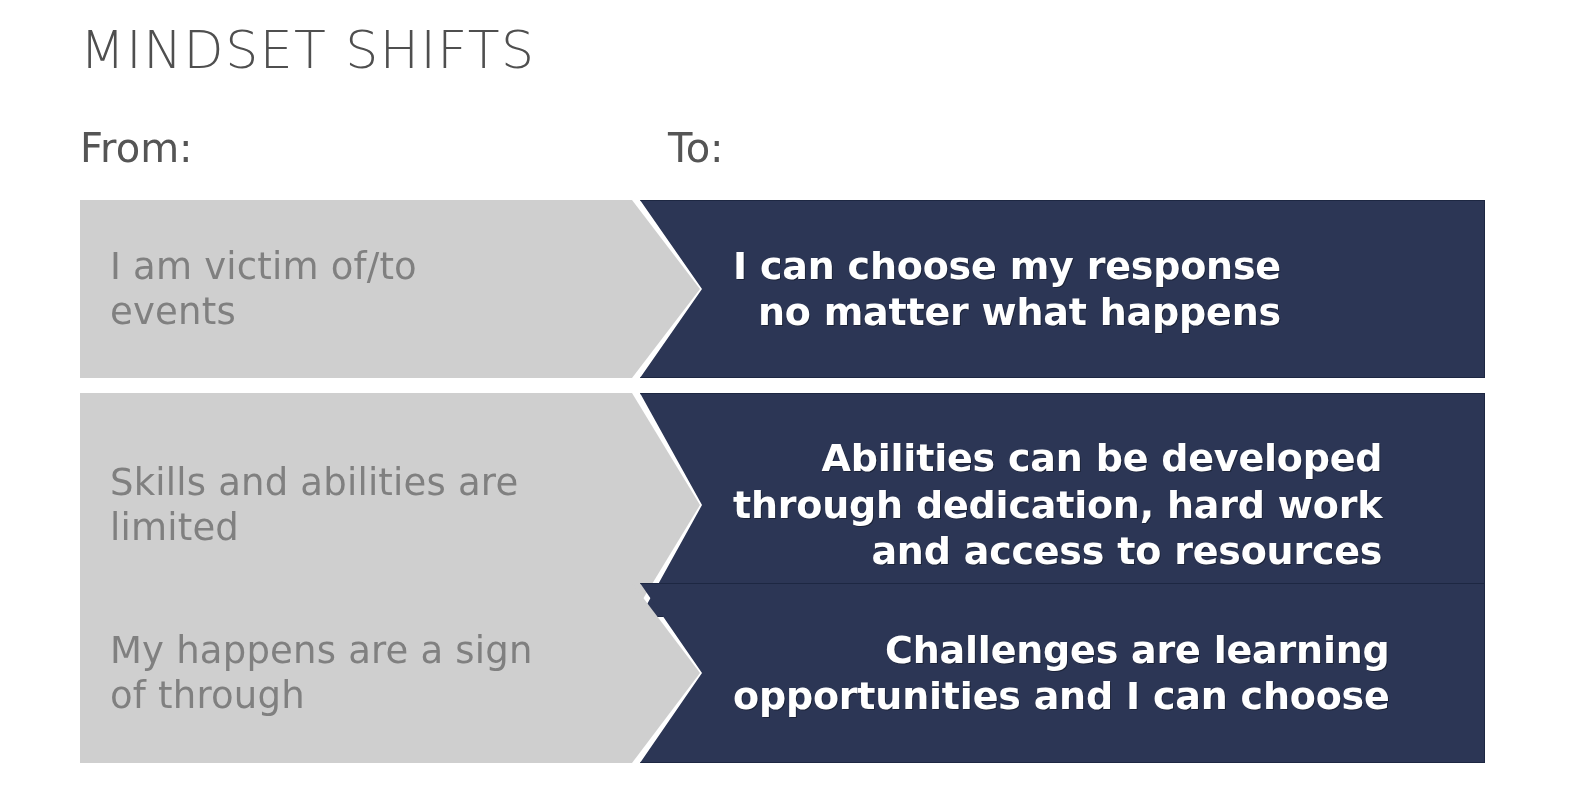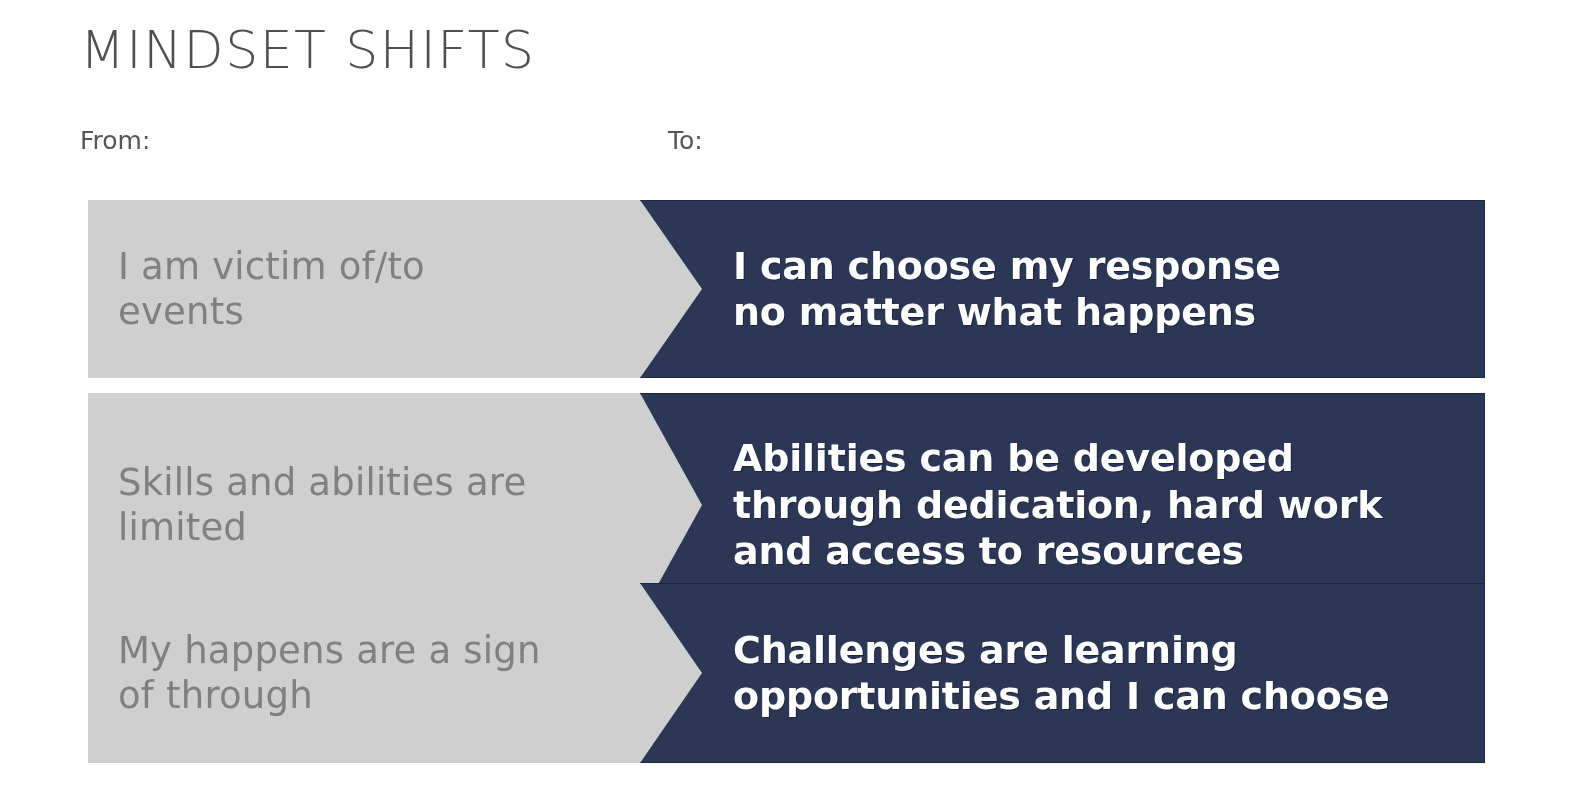--- a/index.html
+++ b/index.html
@@ -27,21 +27,21 @@
     letter-spacing: 1.5px;
     color: #4f4f4f;
     white-space: nowrap;
     line-height: 1;
     text-align: center;
   }
   .col-label {
     position: absolute;
     top: 128px;
     font-family: "DejaVu Sans", sans-serif;
-    font-size: 25px;
+    font-size: 40px;
     font-weight: 400;
     color: #555555;
     white-space: nowrap;
     line-height: 1;
   }
   #label-from { left: 80px; }
   #label-to   { left: 668px; }
 
   
   #rows {
@@ -68,21 +68,20 @@
     width: 620px;
     height: 100%;
     background: #cfcfcf;
     -webkit-clip-path: polygon(0 0, calc(100% - 68px) 0, 100% 50%, calc(100% - 68px) 100%, 0 100%);
     clip-path: polygon(0 0, calc(100% - 68px) 0, 100% 50%, calc(100% - 68px) 100%, 0 100%);
     display: flex;
     align-items: center;
     box-sizing: border-box;
     padding-left: 30px;
     padding-right: 90px;
-    margin-left: 8px;
   }
   .from-text {
     font-family: "DejaVu Sans", sans-serif;
     font-size: 37px;
     font-weight: 400;
     color: #808080;
     line-height: 1.23;
     letter-spacing: 0.2px;
   }
 
@@ -105,21 +104,21 @@
   }
   .to-text {
     font-family: "DejaVu Sans", sans-serif;
     font-size: 38px;
     font-weight: 700;
     color: #ffffff;
     line-height: 1.22;
     letter-spacing: -0.2px;
     text-shadow: 1px 1px 0 rgba(0,0,0,0.35);
   }
-  .to-text .ln { display: block; }
+  .to-text .ln { display: block; text-align: right; }
   .from-text .ln { display: block; }
 </style>
 </head>
 <body>
 
 <div id="page-title">MINDSET SHIFTS</div>
 
 <div class="col-label" id="label-from">From:</div>
 <div class="col-label" id="label-to">To:</div>
 

